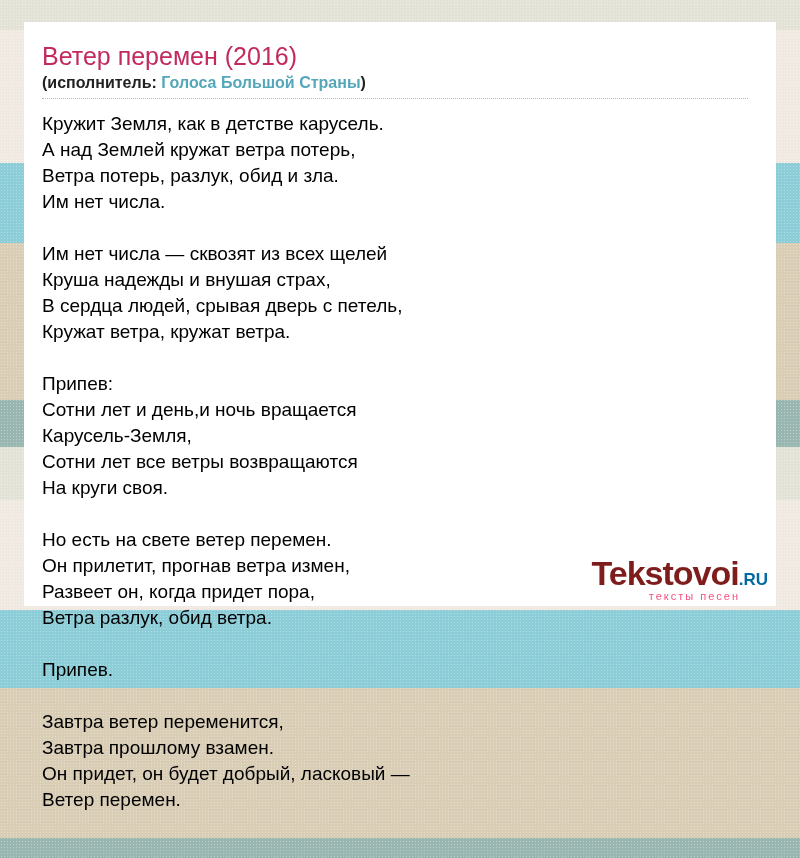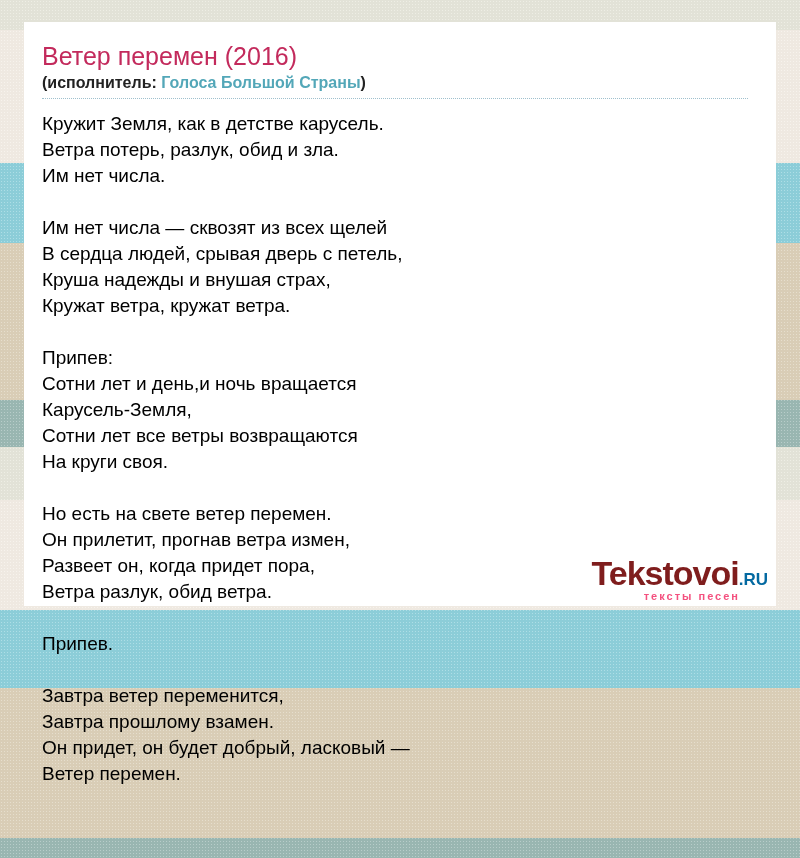--- a/index.html
+++ b/index.html
@@ -86,46 +86,47 @@
   .logo-tld {
     font-size: 17px;
     font-weight: 700;
     color: #0369a1;
     text-transform: uppercase;
   }
   .logo-tagline {
     margin-top: 1px;
     margin-right: 28px;
     font-size: 11px;
-    font-weight: 700;
+    font-weight: 400;
     letter-spacing: 2px;
     color: #f4517f;
   }
 </style>
 </head>
 <body>
 
 <div class="bg-texture"></div>
 
 <div class="card">
 
   <h1 class="song-title">Ветер перемен (2016)</h1>
 
   <div class="artist-line"><span>(исполнитель: </span><a class="artist-link">Голоса Большой Страны</a><span>)</span></div>
 
   <div class="divider"></div>
 
   <div class="lyrics">
       <div class="lyric-line">Кружит Земля, как в детстве карусель.</div>
+      <div class="lyric-line">А над Землей кружат ветра потерь,</div>
       <div class="lyric-line">Ветра потерь, разлук, обид и зла.</div>
       <div class="lyric-line">Им нет числа.</div>
       <div class="lyric-line">&nbsp;</div>
       <div class="lyric-line">Им нет числа — сквозят из всех щелей</div>
+      <div class="lyric-line">Круша надежды и внушая страх,</div>
       <div class="lyric-line">В сердца людей, срывая дверь с петель,</div>
-      <div class="lyric-line">Круша надежды и внушая страх,</div>
       <div class="lyric-line">Кружат ветра, кружат ветра.</div>
       <div class="lyric-line">&nbsp;</div>
       <div class="lyric-line">Припев:</div>
       <div class="lyric-line">Сотни лет и день,и ночь вращается</div>
       <div class="lyric-line">Карусель-Земля,</div>
       <div class="lyric-line">Сотни лет все ветры возвращаются</div>
       <div class="lyric-line">На круги своя.</div>
       <div class="lyric-line">&nbsp;</div>
       <div class="lyric-line">Но есть на свете ветер перемен.</div>
       <div class="lyric-line">Он прилетит, прогнав ветра измен,</div>

